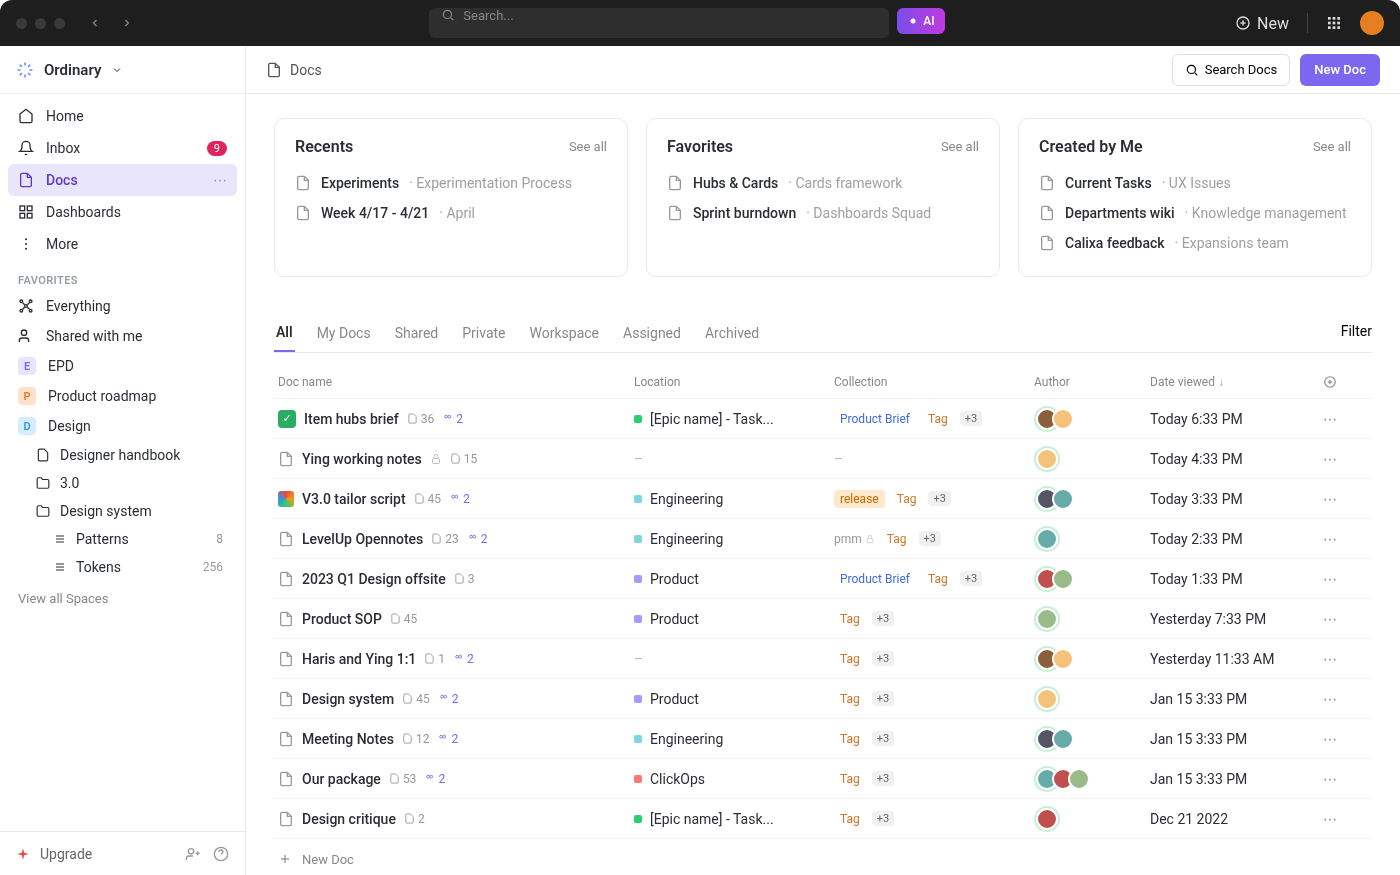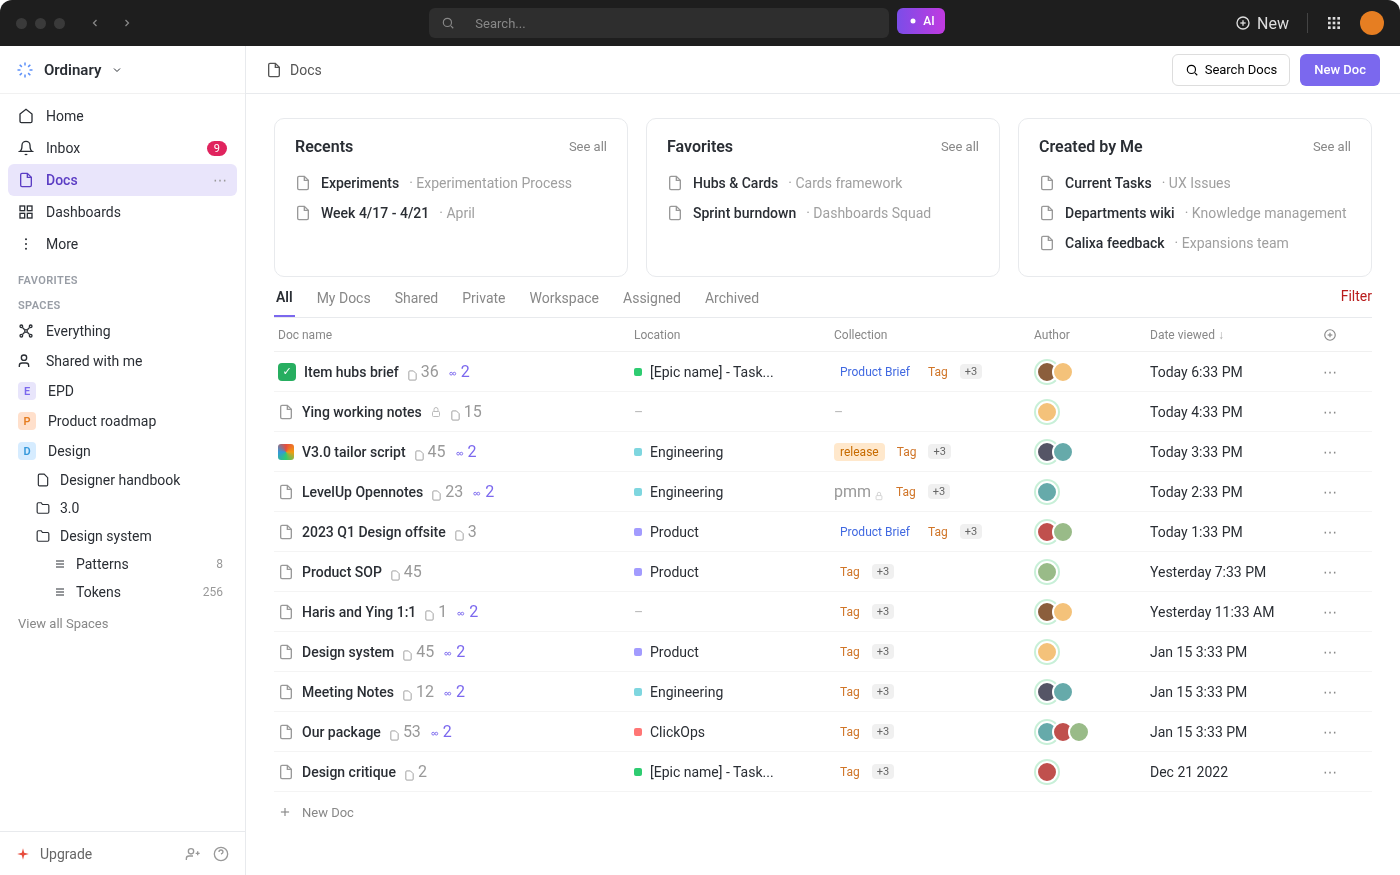--- a/index.html
+++ b/index.html
@@ -4,21 +4,21 @@
 <style>
 * { margin: 0; padding: 0; box-sizing: border-box; font-family: -apple-system, BlinkMacSystemFont, "Segoe UI", Roboto, sans-serif; }
 body { background: #fff; color: #2a2e34; font-size: 13px; width: 1400px; height: 875px; overflow: hidden; border-radius: 12px; }
 
 
 .titlebar { height: 46px; background: #1e1e1e; display: flex; align-items: center; padding: 0 16px; gap: 8px; }
 .traffic { display: flex; gap: 8px; margin-right: 10px; }
 .traffic span { width: 11px; height: 11px; border-radius: 50%; background: #3a3a3a; }
 .nav-arrow { width: 24px; height: 24px; display: flex; align-items: center; justify-content: center; color: #888; cursor: pointer; }
 .search-wrap { flex: 1; display: flex; justify-content: center; }
-.global-search { width: 460px; height: 30px; background: #2e2e2e; border-radius: 6px; display: flex; align-items: center; padding: 0 12px; color: #888; gap: 20px; }
+.global-search { width: 460px; height: 30px; background: #2e2e2e; border-radius: 6px; display: flex; align-items: flex-start; padding: 0 12px; color: #888; gap: 8px; }
 .ai-btn { margin-left: 8px; height: 26px; padding: 0 10px; background: linear-gradient(90deg,#7b4de8,#c13ae0); border-radius: 6px; color: #fff; display: flex; align-items: center; gap: 4px; font-size: 12px; font-weight: 500; }
 .titlebar-right { display: flex; align-items: center; gap: 18px; color: #ddd; }
 .new-link { display: flex; align-items: center; gap: 6px; font-size: 16px; }
 .avatar-top { width: 24px; height: 24px; border-radius: 50%; background: #e67e22; }
 .divider-v { width: 1px; height: 20px; background: #444; }
 
 
 .app { display: flex; height: calc(875px - 46px); }
 .sidebar { width: 246px; border-right: 1px solid #e8eaed; display: flex; flex-direction: column; }
 .main { flex: 1; display: flex; flex-direction: column; overflow: hidden; }
@@ -43,48 +43,48 @@
 
 
 .page-header { height: 48px; border-bottom: 1px solid #e8eaed; display: flex; align-items: center; padding: 0 20px; gap: 10px; }
 .ph-title { font-size: 14px; color: #555; display: flex; align-items: center; gap: 8px; }
 .ph-right { margin-left: auto; display: flex; gap: 10px; }
 .btn-outline { height: 32px; padding: 0 12px; border: 1px solid #ddd; border-radius: 6px; display: flex; align-items: center; gap: 6px; background: #fff; cursor: pointer; font-size: 13px; }
 .btn-primary { height: 32px; padding: 0 14px; background: #7b68ee; color: #fff; border: none; border-radius: 6px; font-weight: 500; cursor: pointer; font-size: 13px; }
 
 
 .content { flex: 1; overflow-y: auto; padding: 24px 28px; }
-.cards { display: flex; gap: 18px; margin-bottom: 4px; }
+.cards { display: flex; gap: 18px; margin-bottom: 39px; }
 .card { flex: 1; border: 1px solid #e8eaed; border-radius: 10px; padding: 18px 20px; min-width: 0; }
 .card-head { display: flex; align-items: center; margin-bottom: 12px; }
 .card-title { font-size: 16px; font-weight: 600; }
 .see-all { margin-left: auto; color: #888; font-size: 13px; cursor: pointer; }
 .card-row { display: flex; align-items: center; gap: 10px; height: 30px; font-size: 14px; white-space: nowrap; overflow: hidden; cursor: pointer; }
 .card-row .meta { color: #a0a0a0; }
 
 
-.tabs { display: flex; align-items: center; gap: 20px; border-bottom: 1px solid #e8eaed; margin-bottom: 0; }
+.tabs { display: flex; align-items: center; gap: 20px; border-bottom: 1px solid #e8eaed; margin-bottom: 12px; }
 .tab { padding: 8px 2px 10px; font-size: 14px; color: #888; cursor: pointer; }
 .tab.active { color: #2a2e34; font-weight: 600; border-bottom: 2px solid #7b68ee; }
 .tabs-right { margin-left: auto; display: flex; align-items: center; gap: 12px; padding-bottom: 6px; }
-.filter-label { color: #b91c1c; font-size: 14px; cursor: pointer; }
+.filter-label { color: #000000; font-size: 14px; cursor: pointer; }
 .name-search { width: 240px; height: 30px; border: 1px solid #e0e0e0; border-radius: 6px; padding: 0 10px; font-size: 13px; }
 
 
 .thead { display: flex; align-items: center; height: 34px; color: #888; font-size: 12px; border-bottom: 1px solid #f0f0f0; }
 .trow { display: flex; align-items: center; height: 40px; border-bottom: 1px solid #f4f4f4; font-size: 14px; }
 .col-name { width: 360px; display: flex; align-items: center; gap: 8px; padding-left: 4px; }
 .col-loc { width: 200px; display: flex; align-items: center; gap: 8px; }
 .col-coll { width: 200px; display: flex; align-items: center; gap: 6px; }
 .col-auth { width: 116px; display: flex; align-items: center; }
 .col-date { width: 160px; }
 .col-act { width: 40px; display: flex; justify-content: center; color: #888; cursor: pointer; }
 .doc-ic { width: 16px; height: 16px; color: #999; flex-shrink: 0; }
 .doc-name { font-weight: 500; color: #2a2e34; }
-.meta-sm { color: #999; font-size: 16px; display: flex; align-items: flex-end; gap: 3px; }
+.meta-sm { color: #999; font-size: 12px; display: flex; align-items: center; gap: 3px; }
 .loc-dot { width: 8px; height: 8px; border-radius: 2px; flex-shrink: 0; }
 .chip { padding: 2px 6px; border-radius: 4px; font-size: 12px; }
 .chip-blue { color: #4169e1; }
 .chip-orange { background: #ffe8cc; color: #c76b00; }
 .chip-tag { color: #d07528; }
 .chip-plus { background: #f0f0f0; color: #666; padding: 1px 5px; border-radius: 4px; font-size: 11px; }
 .av { width: 22px; height: 22px; border-radius: 50%; border: 2px solid #fff; margin-left: -6px; }
 .av:first-child { margin-left: 0; }
 .av-stack { display: flex; padding-left: 2px; }
 .new-doc-row { display: flex; align-items: center; gap: 10px; height: 40px; color: #888; cursor: pointer; padding-left: 4px; }
@@ -205,21 +205,20 @@
         <svg width="16" height="16" viewBox="0 0 24 24" fill="currentColor">
             <circle cx="12" cy="5" r="1.5"></circle>
             <circle cx="12" cy="12" r="1.5"></circle>
             <circle cx="12" cy="19" r="1.5"></circle>
           </svg>
         <span>More</span>
       </div>
     </div>
 
     <div class="section-label">FAVORITES</div>
-    <div class="section-label">SPACES</div>
 
     <div class="space-item">
       <svg width="16" height="16" viewBox="0 0 24 24" fill="none" stroke="currentColor" stroke-width="2">
           <circle cx="12" cy="12" r="2"></circle>
           <circle cx="5" cy="5" r="2"></circle>
           <circle cx="19" cy="5" r="2"></circle>
           <circle cx="5" cy="19" r="2"></circle>
           <circle cx="19" cy="19" r="2"></circle>
           <line x1="7" y1="7" x2="10" y2="10"></line>
           <line x1="17" y1="7" x2="14" y2="10"></line>

